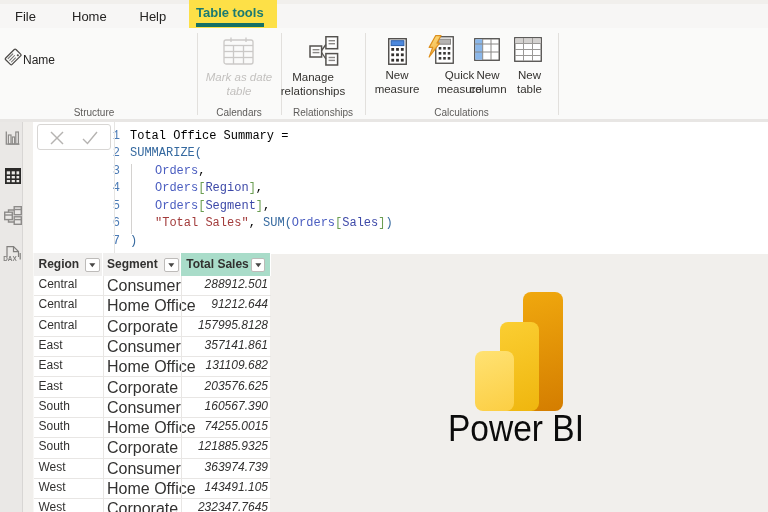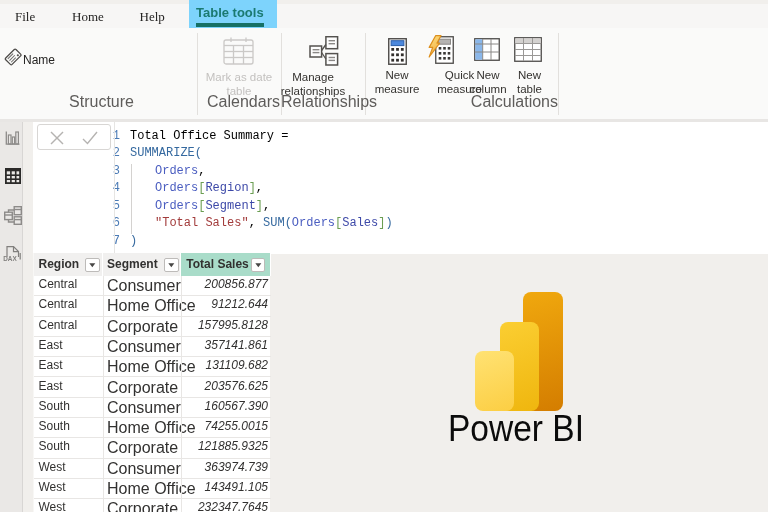--- a/index.html
+++ b/index.html
@@ -1,32 +1,32 @@
 <!DOCTYPE html>
 <html><head>
 <meta charset="utf-8">
 <style>
 * { margin:0; padding:0; box-sizing:border-box; }
 html,body { width:768px; height:512px; overflow:hidden; }
 body { font-family:"Liberation Sans",sans-serif; position:relative; background:#f1efec; }
 .abs { position:absolute; }
 
 
-#tabstrip { position:absolute; left:0; top:4px; width:768px; height:28px; background:#f7f6f5;font-family:Liberation Serif, serif; }
+#tabstrip { position:absolute; left:0; top:4px; width:768px; height:28px; background:#f7f6f5; }
 .tab { position:absolute; top:0; height:28px; line-height:26px; font-size:13px; color:#252423; }
-#activetab { position:absolute; left:189px; top:0; width:88px; height:28px; background:#7dd3fc; }
+#activetab { position:absolute; left:189px; top:0; width:88px; height:28px; background:#fde047; }
 #activetab span { position:absolute; left:7px; top:0; line-height:26px; font-size:13px; color:#1b7a71; font-weight:bold; }
 #activetab .under { position:absolute; left:7px; width:68px; bottom:1px; height:4px; background:#157065; }
 
 
 #ribbon { position:absolute; left:0; top:28px; width:768px; height:91px; background:#fafaf9; }
 .gsep { position:absolute; top:5px; width:1px; height:82px; background:#e2e0dd; }
-.glabel { position:absolute; top:65px; font-size:16px; color:#5e5c5a; text-align:right; }
+.glabel { position:absolute; top:79px; font-size:10px; color:#5e5c5a; text-align:center; }
 .btnlabel { position:absolute; font-size:11.5px; color:#34322f; text-align:center; line-height:13.5px; }
-.btnlabel.dis { color:#c3c1bf; }
+.btnlabel.dis { color:#c3c1bf;font-style:italic; }
 
 
 #namebox { position:absolute; left:59px; top:18.5px; width:126px; height:23px; background:#fff; border:1px solid #858381; font-size:12px; color:#252423; line-height:21px; padding-left:6px; }
 #namelbl { position:absolute; left:23px; top:24.5px; font-size:12px; color:#252423; }
 
 
 #ribdiv { position:absolute; left:0; top:119px; width:768px; height:3px; background:#e8e6e4; }
 
 
 #sidebar { position:absolute; left:0; top:122px; width:23px; height:390px; background:#eae8e6; border-right:1px solid #d8d6d4; }
@@ -290,21 +290,21 @@
       <span style="left:5px;">Total Sales</span>
     <div class="dd" style="left:69.5px;">
         <svg width="7" height="5" viewBox="0 0 7 5">
           <path d="M0.3 0.3 H6.3 L3.3 4.2 Z" fill="#474645"></path>
         </svg>
       </div>
   </div>
   <div class="row" style="top:23.0px;">
       <span class="c1">Central</span>
       <span class="c2">Consumer</span>
-      <span class="c3">200856.877</span>
+      <span class="c3">288912.501</span>
     </div>
   <div class="row" style="top:43.3px;">
       <span class="c1">Central</span>
       <span class="c2">Home Office</span>
       <span class="c3">91212.644</span>
     </div>
   <div class="row" style="top:63.6px;">
       <span class="c1">Central</span>
       <span class="c2">Corporate</span>
       <span class="c3">157995.8128</span>

